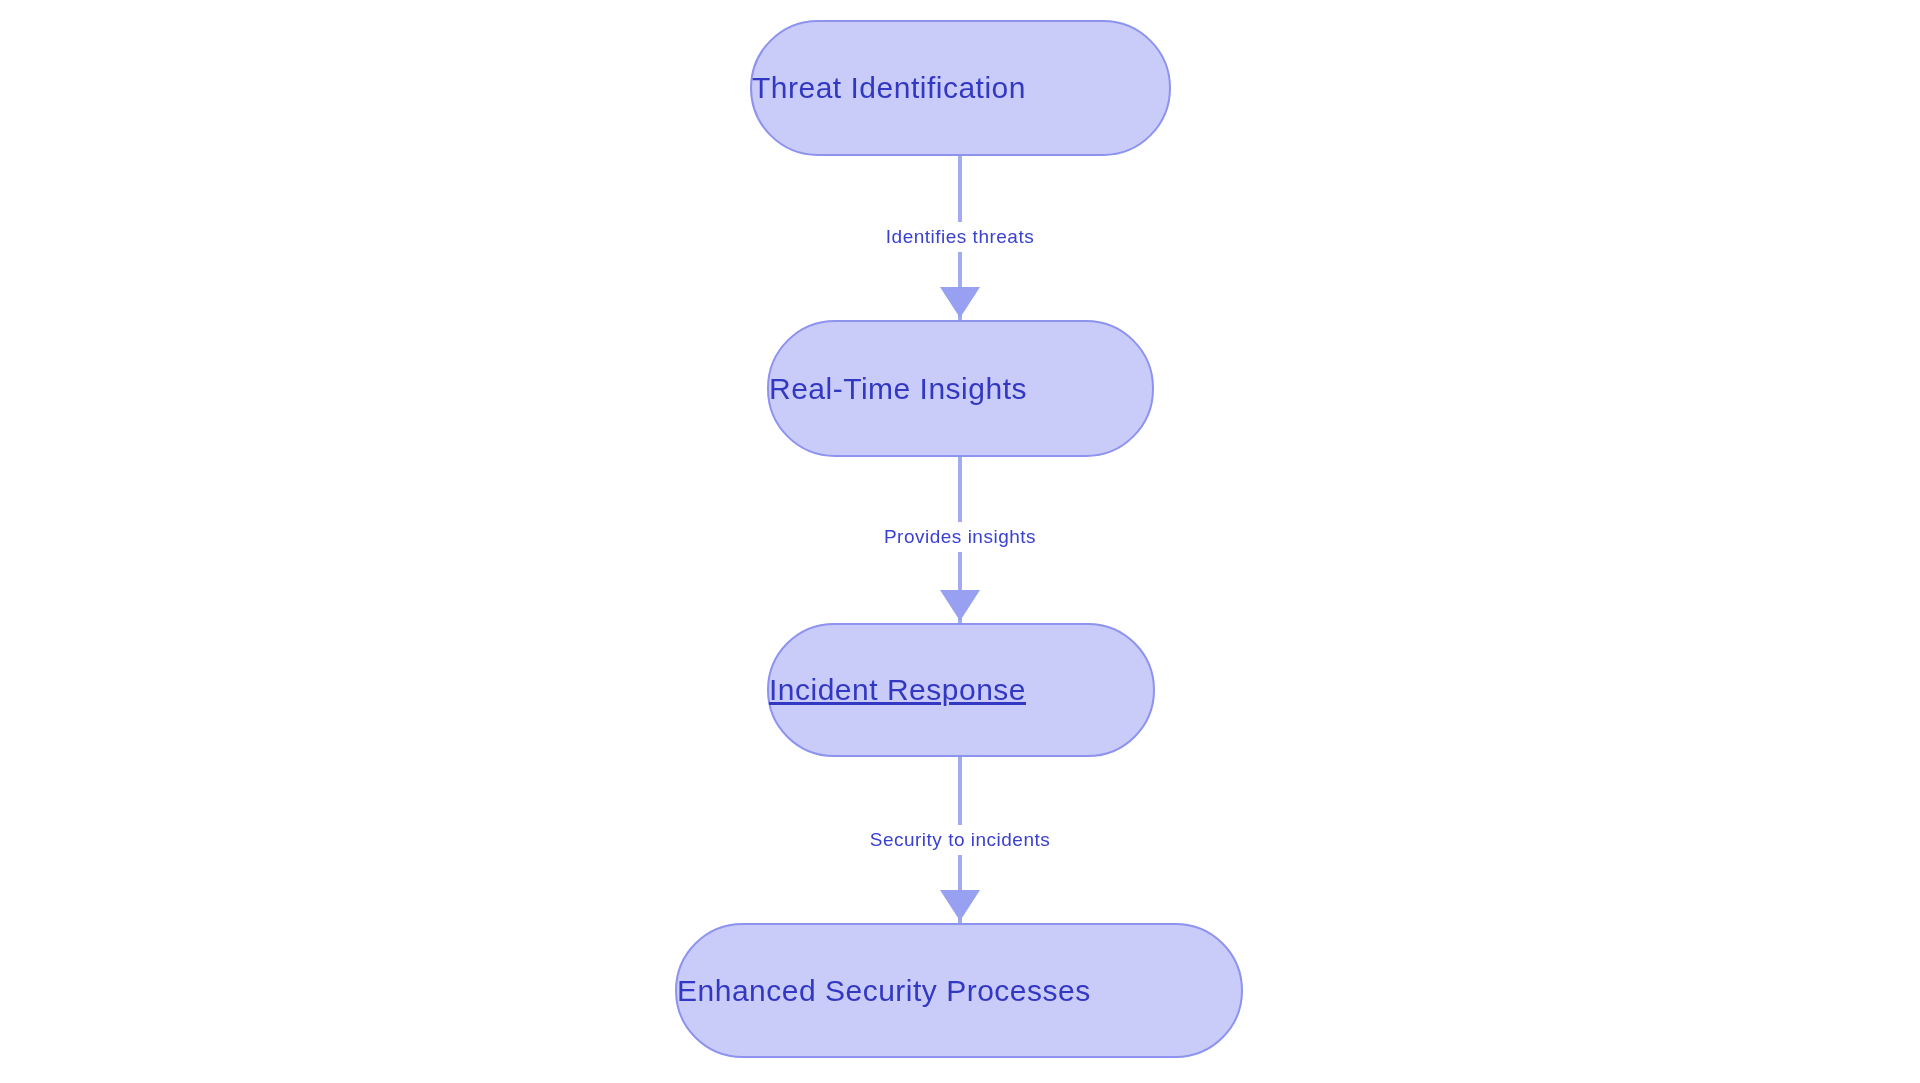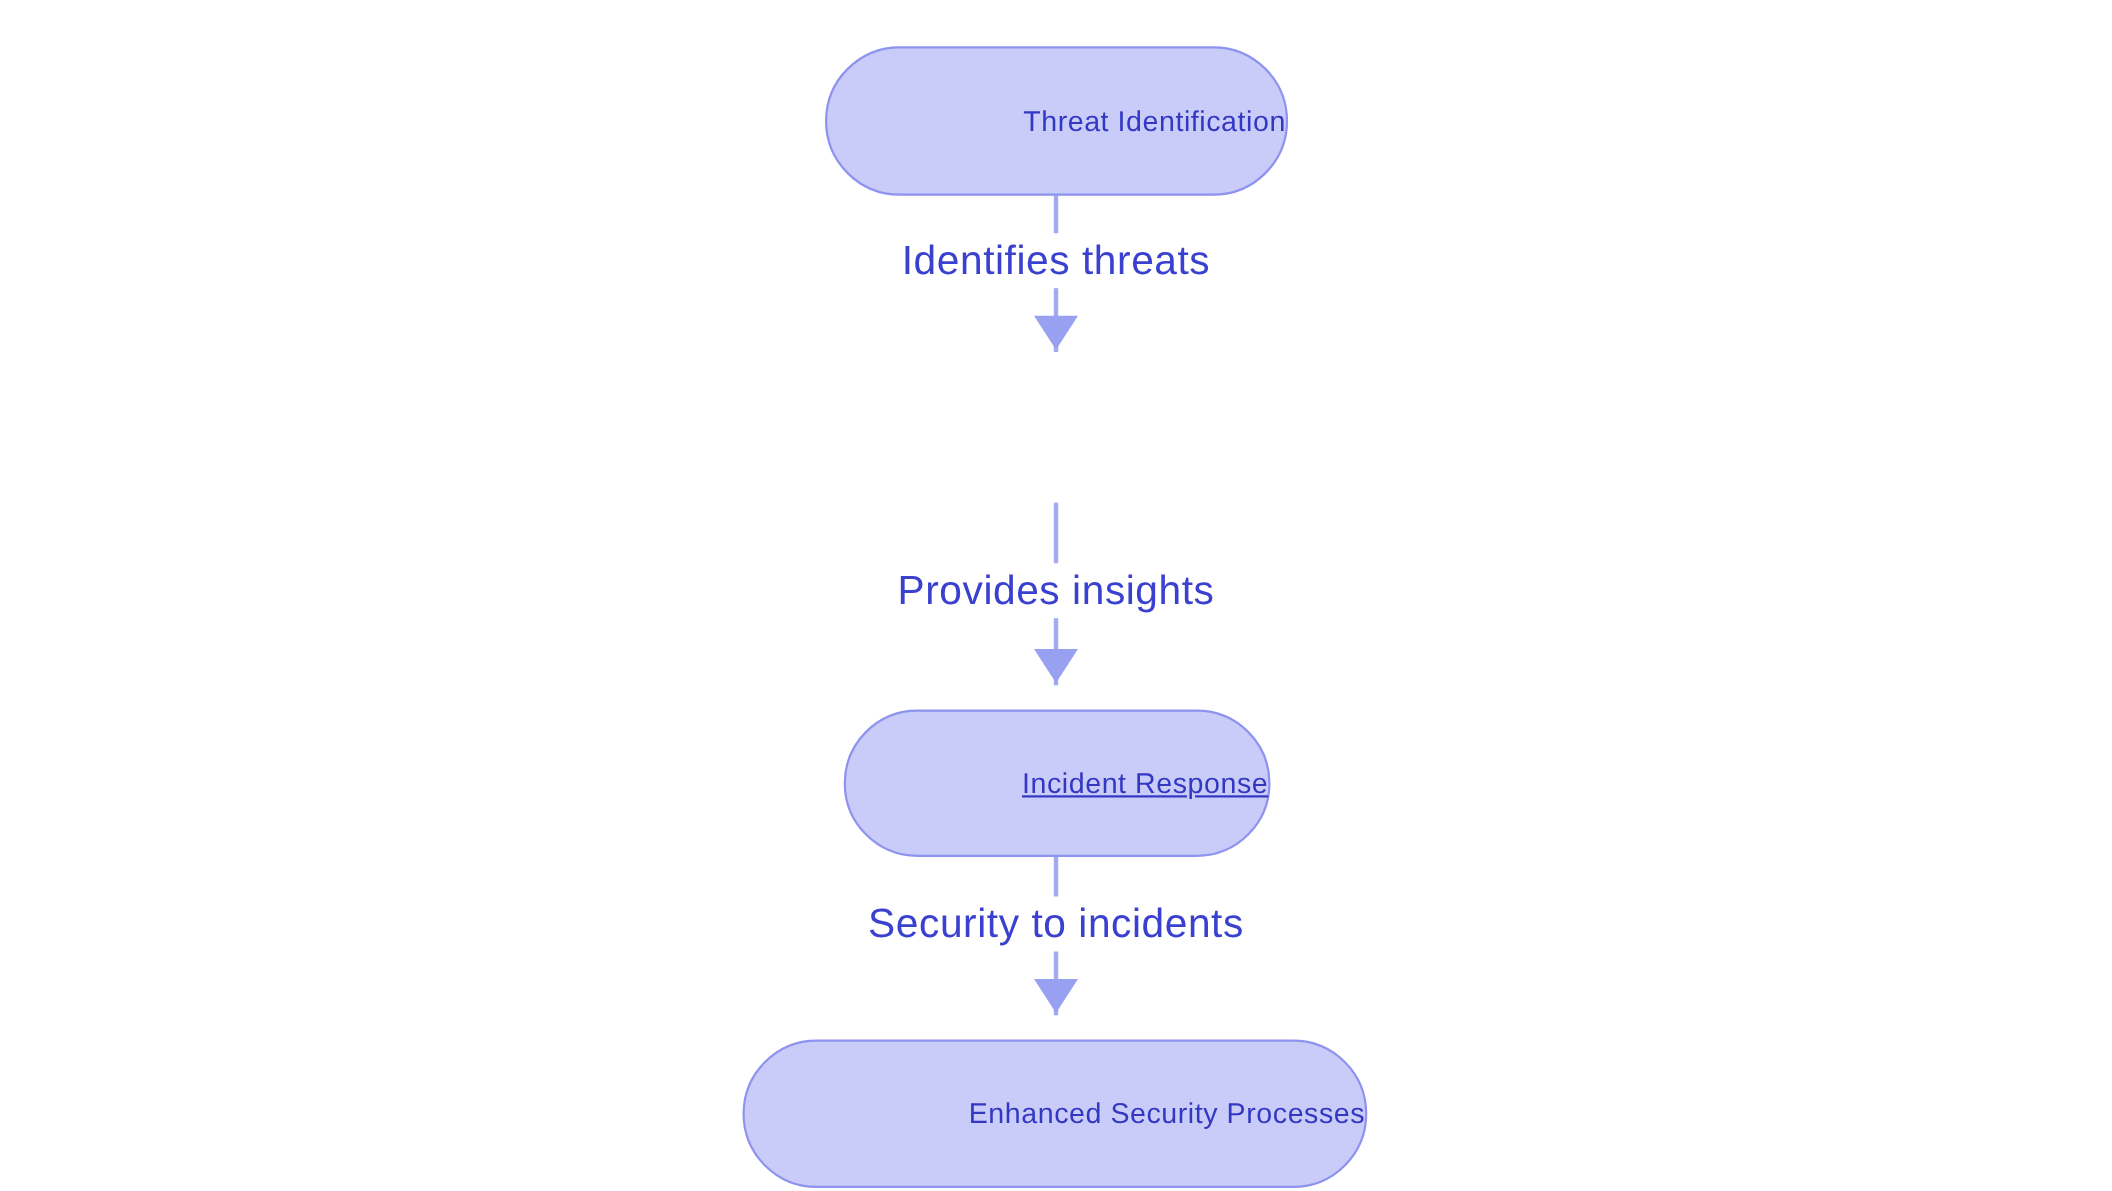--- a/index.html
+++ b/index.html
@@ -18,27 +18,26 @@
     background: #ffffff;
   }
   .node {
     position: absolute;
     box-sizing: border-box;
     background: #c9cbf8;
     border: 2px solid #8d93ee;
     border-radius: 68px;
     display: flex;
     align-items: center;
-    justify-content: flex-end;
+    justify-content: flex-start;
     color: #3338c2;
-    font-size: 26px;
+    font-size: 30px;
     letter-spacing: 0.5px;
     white-space: nowrap;
     z-index: 3;
-    margin-top: 22px;
   }
   .n1 { left: 750px; top: 20px;  width: 421px; height: 136px; }
   .n2 { left: 767px; top: 320px; width: 387px; height: 137px; }
   .n3 { left: 767px; top: 623px; width: 388px; height: 134px; text-decoration: underline; }
   .n4 { left: 675px; top: 923px; width: 568px; height: 135px; }
 
   .edge-line {
     position: absolute;
     left: 958px;
     width: 4px;
@@ -62,21 +61,21 @@
   .a1 { top: 287px; }
   .a2 { top: 590px; }
   .a3 { top: 890px; }
 
   .edge-label {
     position: absolute;
     left: 960px;
     transform: translate(-50%, -50%);
     background: #ffffff;
     color: #3a41cf;
-    font-size: 37px;
+    font-size: 19px;
     letter-spacing: 0.5px;
     white-space: nowrap;
     padding: 4px 8px;
     z-index: 2;
   }
   .t1 { top: 237px; }
   .t2 { top: 537px; }
   .t3 { top: 840px; }
 </style>
 </head>
@@ -85,20 +84,23 @@
 <div class="canvas">
 
   <div class="node n1">
     <span>Threat Identification</span>
   </div>
 
   <div class="edge-line l1"></div>
   <div class="arrowhead a1"></div>
   <div class="edge-label t1">Identifies threats</div>
 
+  <div class="node n2">
+    <span>Real-Time Insights</span>
+  </div>
 
   <div class="edge-line l2"></div>
   <div class="arrowhead a2"></div>
   <div class="edge-label t2">Provides insights</div>
 
   <div class="node n3">
     <span>Incident Response</span>
   </div>
 
   <div class="edge-line l3"></div>

